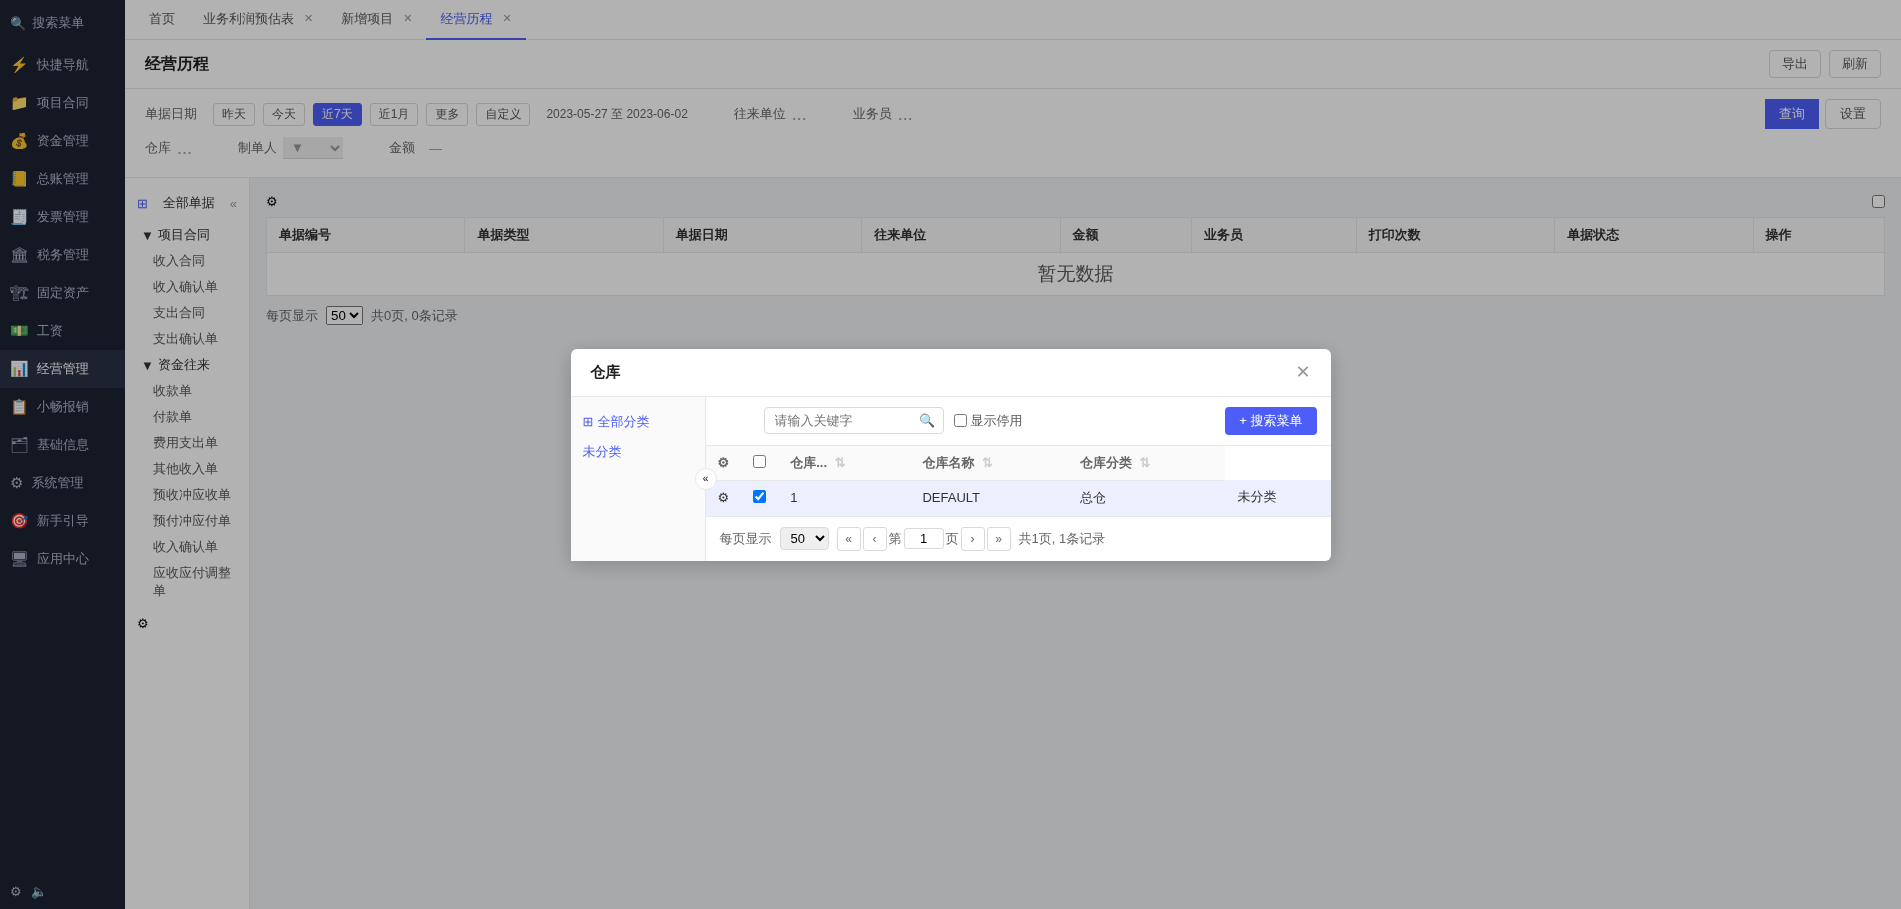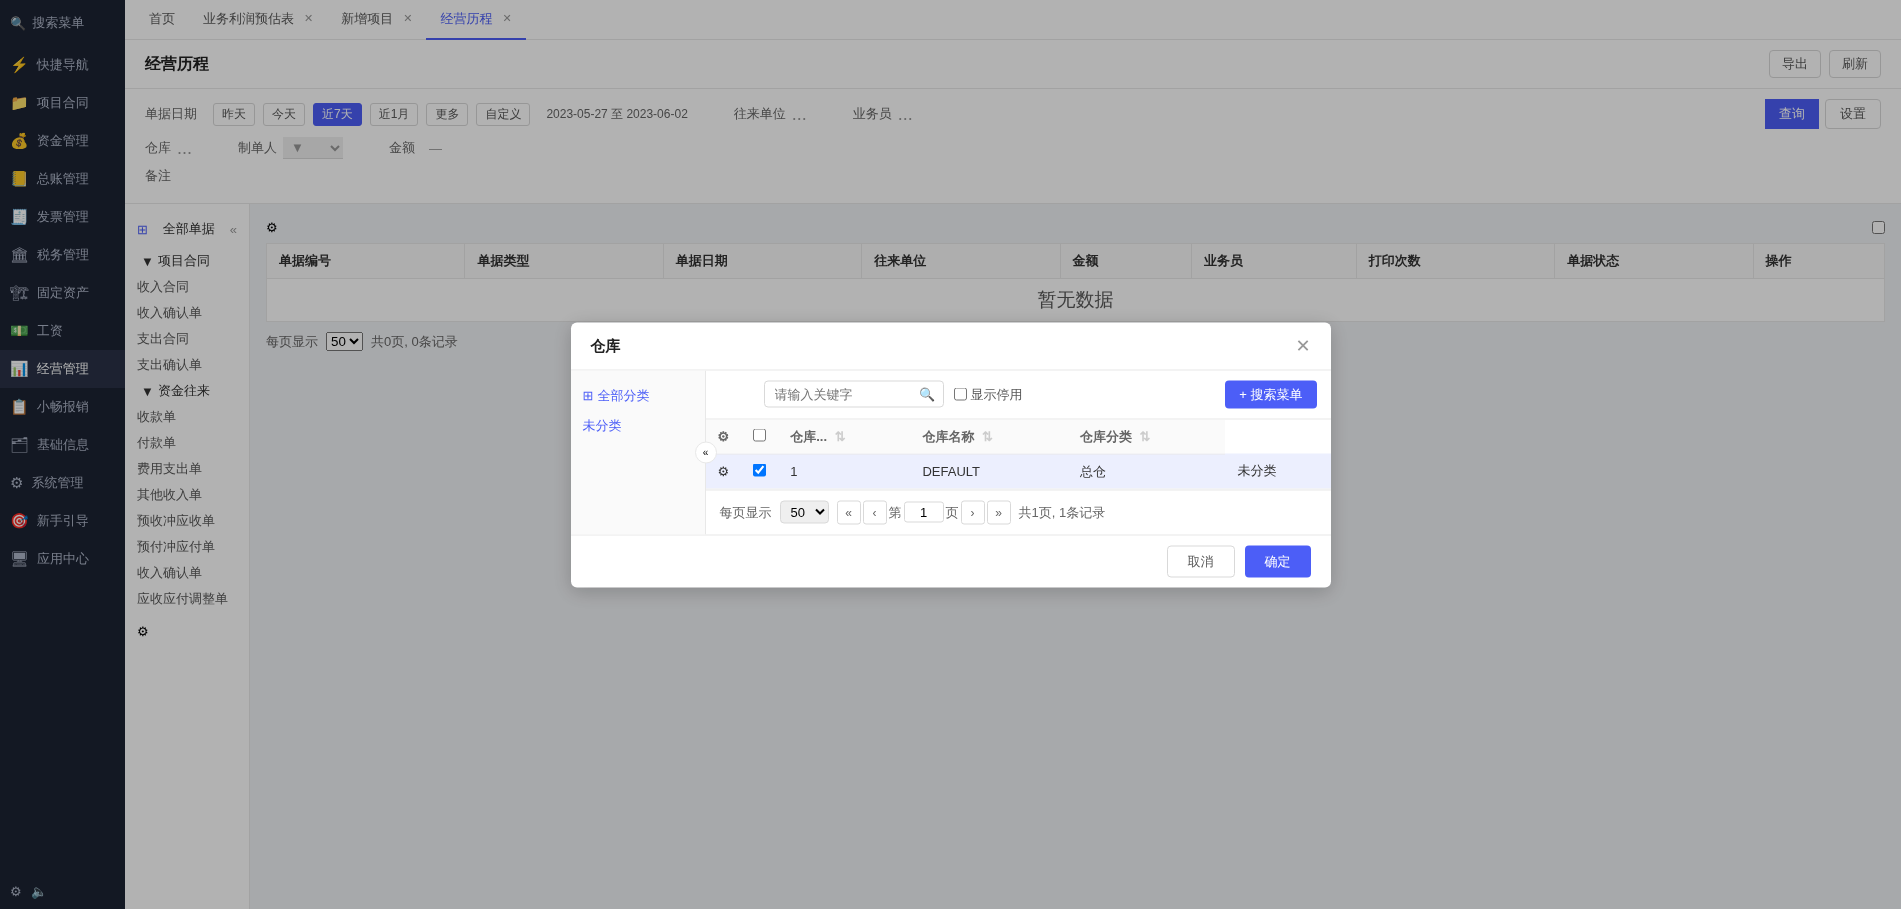--- a/index.html
+++ b/index.html
@@ -70,21 +70,21 @@
     .content-area { display: flex; flex: 1; overflow: hidden; }
     .left-panel {
       width: 125px; background: #fff; border-right: 1px solid #e8e8e8;
       padding: 10px 0; overflow-y: auto;
     }
     .left-panel-header { display: flex; align-items: center; justify-content: space-between; padding: 6px 12px; font-size: 13px; color: #333; }
     .left-panel-header span { display: flex; align-items: center; gap: 4px; }
     .collapse-btn { cursor: pointer; color: #999; }
     .menu-section { padding: 4px 0; }
     .menu-group { padding: 4px 12px 4px 16px; font-size: 13px; color: #333; cursor: pointer; display: flex; align-items: center; gap: 4px; }
-    .menu-item { padding: 4px 12px 4px 12px; font-size: 13px; color: #595959; cursor: pointer; }
+    .menu-item { padding: 4px 12px 4px 28px; font-size: 13px; color: #595959; cursor: pointer; }
     .menu-settings { padding: 8px 12px; }
 
     
     .main-content { flex: 1; padding: 16px; overflow: auto; }
     .table-toolbar { display: flex; align-items: center; justify-content: space-between; margin-bottom: 8px; }
     .main-table { width: 100%; border-collapse: collapse; background: #fff; }
     .main-table th { background: #fafafa; border: 1px solid #e8e8e8; padding: 8px 12px; font-size: 13px; color: #333; text-align: left; }
     .main-table td { border: 1px solid #e8e8e8; padding: 8px 12px; font-size: 19px; color: #595959; }
     .no-data { text-align: center; padding: 40px; color: #999; font-size: 13px; }
     .pagination { display: flex; align-items: center; gap: 8px; padding: 10px 0; font-size: 13px; color: #666; }
@@ -283,23 +283,20 @@
         <span class="filter-dots">...</span>
       </div>
       <div class="filter-field" style="margin-left:30px;">
         <span class="filter-label">制单人</span>
         <select class="filter-select"><option>▼</option></select>
       </div>
       <div class="filter-field" style="margin-left:30px;">
         <span class="filter-label">金额</span>
         <span style="margin-left:8px; color:#999;">—</span>
       </div>
-    </div>
-    <div class="filter-row">
-      <span class="filter-label">备注</span>
     </div>
   </div>
 
   <div class="content-area">
 
     <div class="left-panel">
       <div class="left-panel-header">
         <span style="color:#4c5ef7;">⊞</span>
         <span>全部单据</span>
         <span class="collapse-btn">«</span>
@@ -446,17 +443,13 @@
             <input class="page-input" type="text" value="1" style="">
             <span>页</span>
             <div class="page-nav-btn">›</div>
             <div class="page-nav-btn">»</div>
           </div>
           <span>共1页, 1条记录</span>
         </div>
       </div>
     </div>
   </div>
-  <div class="modal-action-footer">
-    <button class="btn-cancel">取消</button>
-    <button class="btn-confirm">确定</button>
-  </div>
 </div>
 
 </body></html>

